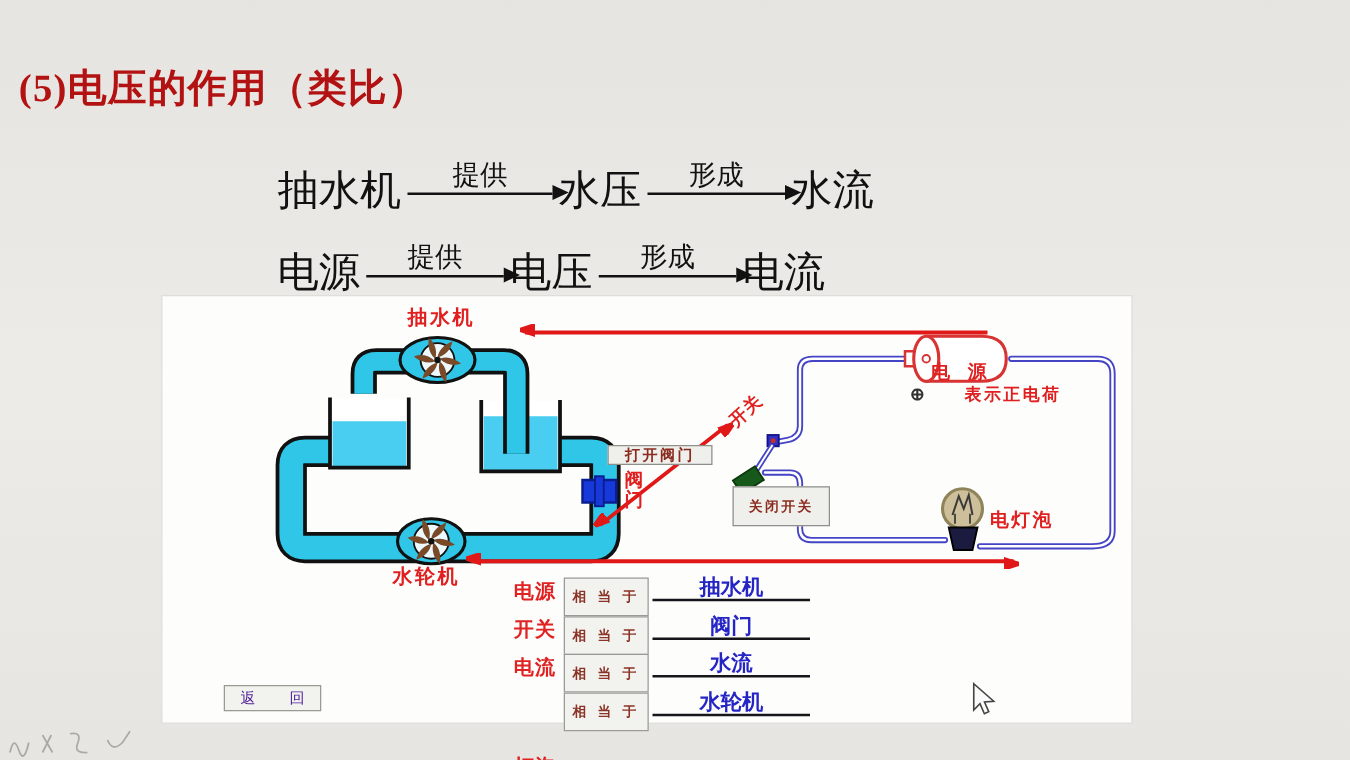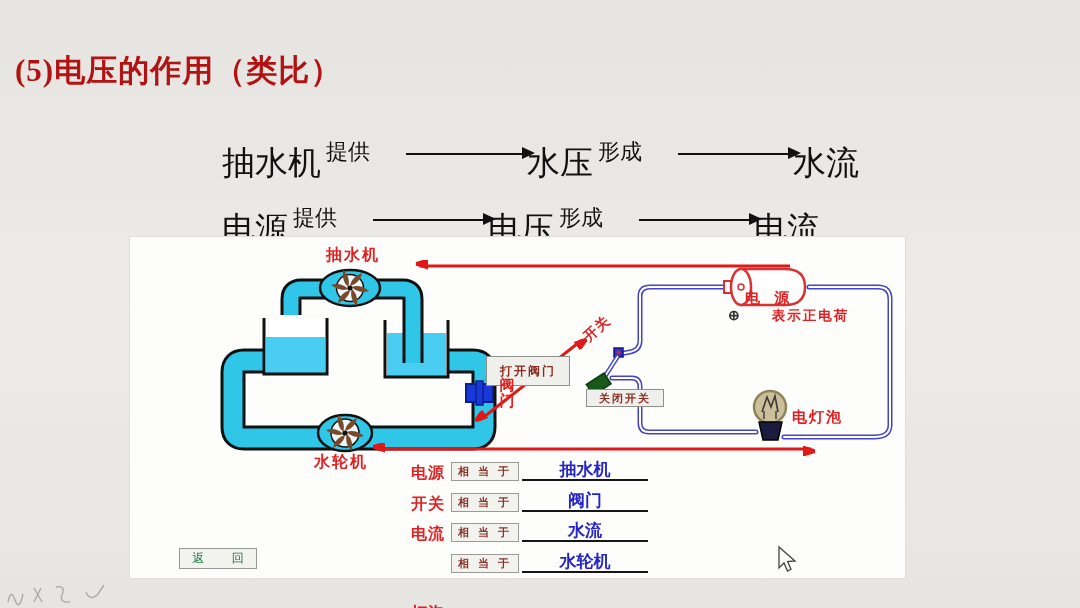--- a/index.html
+++ b/index.html
@@ -7,46 +7,46 @@
          background:#e9e7e3;
          background-image:linear-gradient(0deg, #e7e5e1 0%, #ecebe7 50%, #e6e4e0 100%);
          font-family:"Liberation Sans",sans-serif;}
   
   #title{position:absolute;left:15px;top:50px;font-family:"Liberation Serif",serif;
          font-size:31px;font-weight:bold;color:#b31212;letter-spacing:1px;}
   
   .analogy{position:absolute;display:flex;align-items:flex-end;color:#111;
            font-family:"Liberation Serif",serif;font-size:33px;line-height:1;}
   .analogy .word{line-height:1;}
-  .aw{display:flex;flex-direction:row;align-items:center;margin:16px 5px 14px 5px;gap:36px;}
+  .aw{display:flex;flex-direction:column;align-items:center;margin:4px 5px 14px 5px;}
   .aw .lab{font-size:22px;color:#111;line-height:1;margin-bottom:3px;
            font-family:"Liberation Serif",serif;}
   .aw .line{position:relative;height:0;border-top:2.5px solid #111;}
   .aw .line::after{content:"";position:absolute;right:-13px;top:-8px;width:0;height:0;
        border-left:13px solid #111;border-top:6.5px solid transparent;border-bottom:6.5px solid transparent;}
   .w1{width:116px}.w2{width:110px}
   
   #panel{position:absolute;left:130px;top:237px;width:775px;height:341px;
          background:#fdfdfc;box-shadow:0 0 0 1px #e0deda;}
   #panel svg.layer{position:absolute;left:0;top:0;z-index:1;}
   .plabel{position:absolute;z-index:2;line-height:1.1;}
   .red-b{color:#e02020;font-weight:bold;}
   .gray-box{position:absolute;z-index:2;background:#efefec;border:1px solid #8f8f8b;
             color:#8b2b1f;font-weight:bold;display:flex;align-items:center;justify-content:center;
             box-sizing:border-box;}
   
   .t-term{position:absolute;z-index:2;color:#e02222;font-weight:bold;font-size:16px;letter-spacing:1px;}
-  .t-btn{position:absolute;z-index:2;width:68px;height:19px;font-size:11px;letter-spacing:3px;
+  .t-btn{position:absolute;z-index:2;width:68px;height:31px;font-size:11px;letter-spacing:3px;
          background:#f2f2ef;border:1px solid #9a9a96;color:#8a3326;font-weight:bold;
          display:flex;align-items:center;justify-content:center;box-sizing:border-box;}
   .t-ans{position:absolute;z-index:2;width:126px;height:23px;text-align:center;
          color:#2525c5;font-weight:bold;font-size:17px;border-bottom:2.5px solid #15151a;
          box-sizing:border-box;}
   #back-btn{position:absolute;z-index:2;left:49px;top:311px;width:78px;height:21px;
-         background:#f2f2ef;border:1.5px solid #9a9a95;color:#15803d;font-size:12px;
+         background:#f2f2ef;border:1.5px solid #9a9a95;color:#4c1d95;font-size:12px;
          letter-spacing:12px;text-indent:12px;display:flex;align-items:center;justify-content:center;
          box-sizing:border-box;}
   #vertical-valve{width:18px;word-break:break-all;text-align:center;font-size:15px;line-height:1.05;}
   #switch-label{transform:rotate(-42deg);font-size:14px;letter-spacing:1px;}
   #cursor{position:absolute;left:774px;top:544px;z-index:5;}
   #scribbles{position:absolute;left:2px;top:580px;z-index:0;opacity:.75;}
 </style>
 </head>
 <body>
 
@@ -183,23 +183,23 @@
       </g>
     </svg>
 
     <div class="plabel red-b" style="left:196px;top:9px;font-size:16px;letter-spacing:2px;">抽水机</div>
     <div class="plabel red-b" style="left:615px;top:10px;font-size:15px;letter-spacing:5px;margin-top:43px;">电 源</div>
     <div class="plabel" style="left:598px;top:71px;font-size:14px;">
       <span style="color:#333;font-weight:bold;">⊕</span>
       <span class="red-b" style="font-size:13.5px;letter-spacing:2px;margin-left:28px;">表示正电荷</span>
     </div>
     <div class="plabel red-b" id="switch-label" style="left:452px;top:84px;">开关</div>
-    <div class="gray-box" style="left:356px;top:119px;width:84px;height:30px;font-size:12px;letter-spacing:2px;">打开阀门</div>
+    <div class="gray-box" style="left:356px;top:119px;width:84px;height:16px;font-size:12px;letter-spacing:2px;">打开阀门</div>
     <div class="plabel red-b" id="vertical-valve" style="left:368px;top:140px;">阀门</div>
-    <div class="gray-box" style="left:456px;top:152px;width:78px;height:18px;font-size:11px;letter-spacing:2px;">关闭开关</div>
+    <div class="gray-box" style="left:456px;top:152px;width:78px;height:32px;font-size:11px;letter-spacing:2px;">关闭开关</div>
     <div class="plabel red-b" style="left:662px;top:172px;font-size:15px;letter-spacing:2px;">电灯泡</div>
     <div class="plabel red-b" style="left:184px;top:216px;font-size:16px;letter-spacing:2px;">水轮机</div>
 
     <div class="t-term" style="left:281px;top:226px;">电源</div>
     <div class="t-btn" style="left:321px;top:225px;">相 当 于</div>
     <div class="t-ans" style="left:392px;top:221px;">抽水机</div>
 
     <div class="t-term" style="left:281px;top:257px;">开关</div>
     <div class="t-btn" style="left:321px;top:256px;">相 当 于</div>
     <div class="t-ans" style="left:392px;top:252px;">阀门</div>

